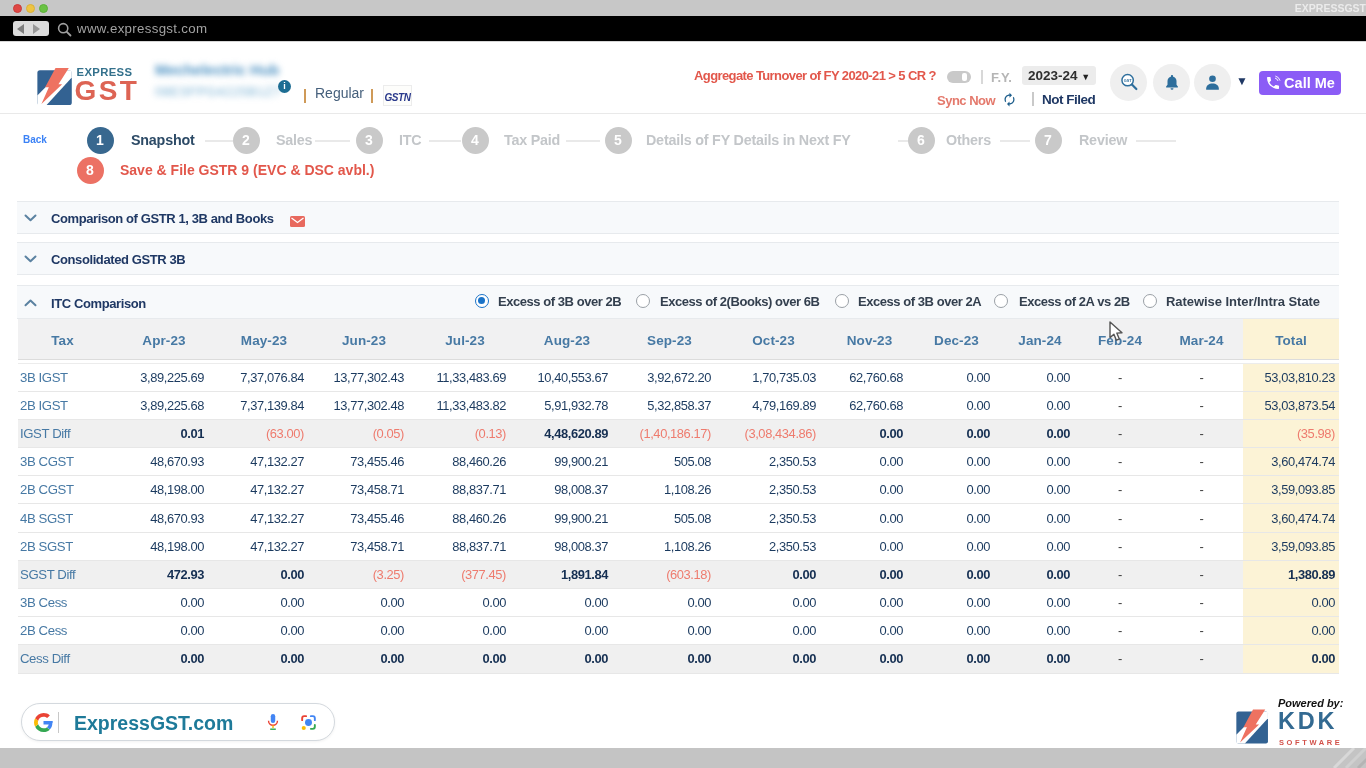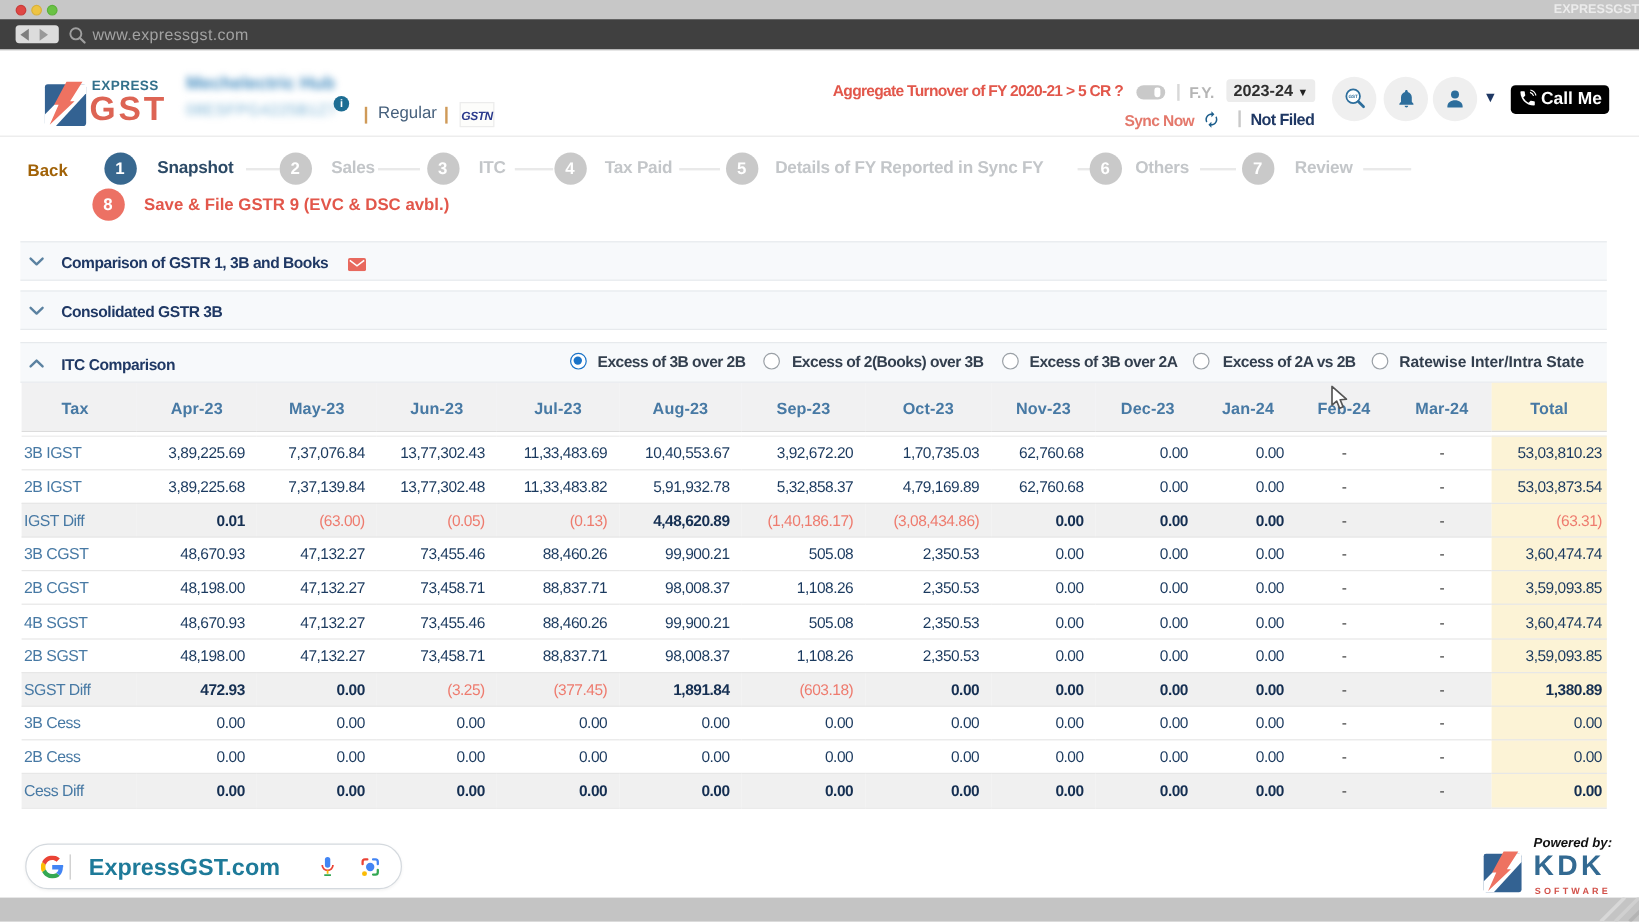--- a/index.html
+++ b/index.html
@@ -1,18 +1,18 @@
 <!DOCTYPE html>
 <html><head><meta charset="utf-8"><title>EXPRESSGST</title><style>
 *{margin:0;padding:0;box-sizing:border-box}
 html,body{width:1366px;height:768px;overflow:hidden;background:#fff;font-family:"Liberation Sans",sans-serif}
 .abs{position:absolute}
 #titlebar{position:absolute;left:0;top:0;width:1366px;height:16px;background:#c7c7c7;text-align:right;color:#ebebeb;font-size:10.5px;font-weight:bold;line-height:16px}
 .dot{position:absolute;top:3.5px;width:9px;height:9px;border-radius:50%}
-#urlbar{position:absolute;left:0;top:16px;width:1366px;height:26px;background:#404040;border-bottom:1px solid #d6d6d6}
+#urlbar{position:absolute;left:0;top:16px;width:1366px;height:26px;background:#000000;border-bottom:1px solid #d6d6d6}
 #navbox{position:absolute;left:13px;top:5px;width:36px;height:15px;background:#dcdcdc;border-radius:3px}
 .arr{position:absolute;top:7.6px;width:0;height:0;border-top:5.2px solid transparent;border-bottom:5.2px solid transparent}
 #urltxt{position:absolute;left:77px;top:5px;font-size:13.3px;color:#a2a2a2;letter-spacing:.3px}
 #mag{position:absolute;left:57px;top:6px}
 #hdr{position:absolute;left:0;top:42px;width:1366px;height:72px;background:#fff;border-bottom:1px solid #e9e9e9}
 .stc{position:absolute;width:27px;height:27px;border-radius:50%;color:#fff;font-size:14px;font-weight:bold;text-align:center;line-height:27px;background:#c9c9c9}
 .stc.on{background:#38688f}
 .stc.red{background:#ec7164}
 .stl{position:absolute;font-weight:bold;white-space:nowrap;font-size:14.3px;letter-spacing:-.2px;color:#c3c6c9}
 .stl.act{color:#2c4a66}
@@ -92,47 +92,47 @@
       </svg></div>
   <div class="abs" style="left:1153px;top:22px;width:37px;height:37px;border-radius:50%;background:#efefef;text-align:center;padding-top:9px"><svg width="18" height="19" viewBox="0 0 24 24">
         <path fill="#2d6e9c" d="M12 2c-.8 0-1.5.7-1.5 1.5v.8C7.9 5 6 7.3 6 10v5l-1.8 2.2c-.4.5 0 1.3.7 1.3h14.2c.7 0 1.1-.8.7-1.3L18 15v-5c0-2.7-1.9-5-4.5-5.7v-.8C13.5 2.7 12.8 2 12 2z"></path>
         <path fill="#2d6e9c" d="M10 19.5a2 2 0 0 0 4 0z"></path>
       </svg></div>
   <div class="abs" style="left:1194px;top:22px;width:37px;height:37px;border-radius:50%;background:#efefef;text-align:center;padding-top:9px"><svg width="19" height="19" viewBox="0 0 24 24">
         <circle cx="12" cy="7.3" r="4.2" fill="#2d6e9c"></circle>
         <path fill="#2d6e9c" d="M12 13.2c-4.4 0-8 2.6-8 6.3V21h16v-1.5c0-3.7-3.6-6.3-8-6.3z"></path>
       </svg></div>
   <div class="abs" style="left:1236px;top:32px;font-size:12px;color:#1f3864">▼</div>
-  <div class="abs" style="left:1259px;top:29px;width:82px;height:24px;background:#000000;border-radius:4px;color:#fff;font-weight:bold;font-size:14.5px;line-height:24px;text-align:center"><span style="position:relative;top:2.5px;margin-right:3px"><svg width="16" height="16" viewBox="0 0 24 24">
+  <div class="abs" style="left:1259px;top:29px;width:82px;height:24px;background:#8b5cf6;border-radius:4px;color:#fff;font-weight:bold;font-size:14.5px;line-height:24px;text-align:center"><span style="position:relative;top:2.5px;margin-right:3px"><svg width="16" height="16" viewBox="0 0 24 24">
           <path fill="#ffffff" d="M6.6 10.8c1.4 2.8 3.8 5.1 6.6 6.6l2.2-2.2c.3-.3.7-.4 1-.2 1.1.4 2.3.6 3.6.6.6 0 1 .4 1 1V20c0 .6-.4 1-1 1C10.6 21 3 13.4 3 4c0-.6.4-1 1-1h3.5c.6 0 1 .4 1 1 0 1.2.2 2.4.6 3.6.1.3 0 .7-.2 1l-2.3 2.2z"></path>
           <path fill="none" stroke="#ffffff" stroke-width="1.4" d="M15 4.5a6.5 6.5 0 0 1 4.5 4.4M15.5 1.5a9.8 9.8 0 0 1 7 6.9"></path>
         </svg></span>Call Me</div>
   <div class="abs" style="left:937px;top:51px;color:#e4796c;font-weight:bold;font-size:13px;letter-spacing:-.5px">Sync Now</div>
   <div class="abs" style="left:1002px;top:50px"><svg width="15" height="15" viewBox="0 0 24 24">
         <path fill="#1d5e8c" d="M12 6v3l4-4-4-4v3c-4.42 0-8 3.58-8 8 0 1.57.46 3.03 1.24 4.26L6.7 14.8c-.45-.83-.7-1.79-.7-2.8 0-3.31 2.69-6 6-6zm6.76 1.74L17.3 9.2c.44.84.7 1.79.7 2.8 0 3.31-2.69 6-6 6v-3l-4 4 4 4v-3c4.42 0 8-3.58 8-8 0-1.57-.46-3.03-1.24-4.26z"></path>
       </svg></div>
   <div class="abs" style="left:1032px;top:50px;width:2px;height:14px;background:#c9c9c9"></div>
   <div class="abs" style="left:1042px;top:50px;color:#1f3864;font-weight:bold;font-size:13.5px;letter-spacing:-.5px">Not Filed</div>
 </div>
 
-<div class="abs" style="left:23px;top:134px;color:#a16207;font-weight:bold;font-size:14px">Back</div>
+<div class="abs" style="left:23px;top:134px;color:#3b82f6;font-weight:bold;font-size:10px">Back</div>
 <div class="stc on" style="left:86.5px;top:126.5px">1</div>
 <div class="stl act" style="left:131px;top:132px">Snapshot</div>
 <div class="stln" style="left:205px;top:140px;width:28px"></div>
 <div class="stc " style="left:232.5px;top:126.5px">2</div>
 <div class="stl" style="left:276px;top:132px">Sales</div>
 <div class="stln" style="left:315px;top:140px;width:35px"></div>
 <div class="stc " style="left:355.5px;top:126.5px">3</div>
 <div class="stl" style="left:399px;top:132px">ITC</div>
 <div class="stln" style="left:429px;top:140px;width:32px"></div>
 <div class="stc " style="left:461.5px;top:126.5px">4</div>
 <div class="stl" style="left:504px;top:132px">Tax Paid</div>
 <div class="stln" style="left:566px;top:140px;width:34px"></div>
 <div class="stc " style="left:604.5px;top:126.5px">5</div>
-<div class="stl" style="left:646px;top:132px">Details of FY Reported in Sync FY</div>
+<div class="stl" style="left:646px;top:132px">Details of FY Details in Next FY</div>
 <div class="stln" style="left:898px;top:140px;width:18px"></div>
 <div class="stc " style="left:907.5px;top:126.5px">6</div>
 <div class="stl" style="left:946px;top:132px">Others</div>
 <div class="stln" style="left:1000px;top:140px;width:30px"></div>
 <div class="stc " style="left:1034.5px;top:126.5px">7</div>
 <div class="stl" style="left:1079px;top:132px">Review</div>
 <div class="stln" style="left:1136px;top:140px;width:40px"></div>
 <div class="stc red" style="left:76.5px;top:156.5px">8</div>
 <div class="abs" style="left:120px;top:162px;color:#e2574b;font-weight:bold;font-size:14px">Save &amp; File GSTR 9 (EVC &amp; DSC avbl.)</div>
 
@@ -160,21 +160,21 @@
   <div class="chev" style="top:13px">
       <svg width="13" height="8" viewBox="0 0 13 8">
         <polyline points="1.5,6.3 6.5,1.5 11.5,6.3" fill="none" stroke="#5b82a1" stroke-width="2" stroke-linecap="round" stroke-linejoin="round"></polyline>
       </svg>
     </div>
   <div class="sectitle" style="top:10px">ITC Comparison</div>
 </div>
 <div class="rad sel" style="left:475px;top:294px"></div>
 <div class="rlb" style="left:498px;top:294px">Excess of 3B over 2B</div>
 <div class="rad" style="left:636px;top:294px"></div>
-<div class="rlb" style="left:660px;top:294px">Excess of 2(Books) over 3B</div>
+<div class="rlb" style="left:660px;top:294px">Excess of 2(Books) over 6B</div>
 <div class="rad" style="left:835px;top:294px"></div>
 <div class="rlb" style="left:858px;top:294px">Excess of 3B over 2A</div>
 <div class="rad" style="left:994px;top:294px"></div>
 <div class="rlb" style="left:1019px;top:294px">Excess of 2A vs 2B</div>
 <div class="rad" style="left:1143px;top:294px"></div>
 <div class="rlb" style="left:1166px;top:294px;letter-spacing:-.05px">Ratewise Inter/Intra State</div>
 
 <table id="grid">
     <colgroup>
       <col style="width:96px">
@@ -251,21 +251,21 @@
         <td class="neg">(0.05)</td>
         <td class="neg">(0.13)</td>
         <td class="pos">4,48,620.89</td>
         <td class="neg">(1,40,186.17)</td>
         <td class="neg">(3,08,434.86)</td>
         <td class="pos">0.00</td>
         <td class="pos">0.00</td>
         <td class="pos">0.00</td>
         <td class="dash">-</td>
         <td class="dash">-</td>
-        <td class="tot neg">(63.31)</td>
+        <td class="tot neg">(35.98)</td>
       </tr>
       <tr class="norm">
         <td class="lbl">3B CGST</td>
         <td class="">48,670.93</td>
         <td class="">47,132.27</td>
         <td class="">73,455.46</td>
         <td class="">88,460.26</td>
         <td class="">99,900.21</td>
         <td class="">505.08</td>
         <td class="">2,350.53</td>

